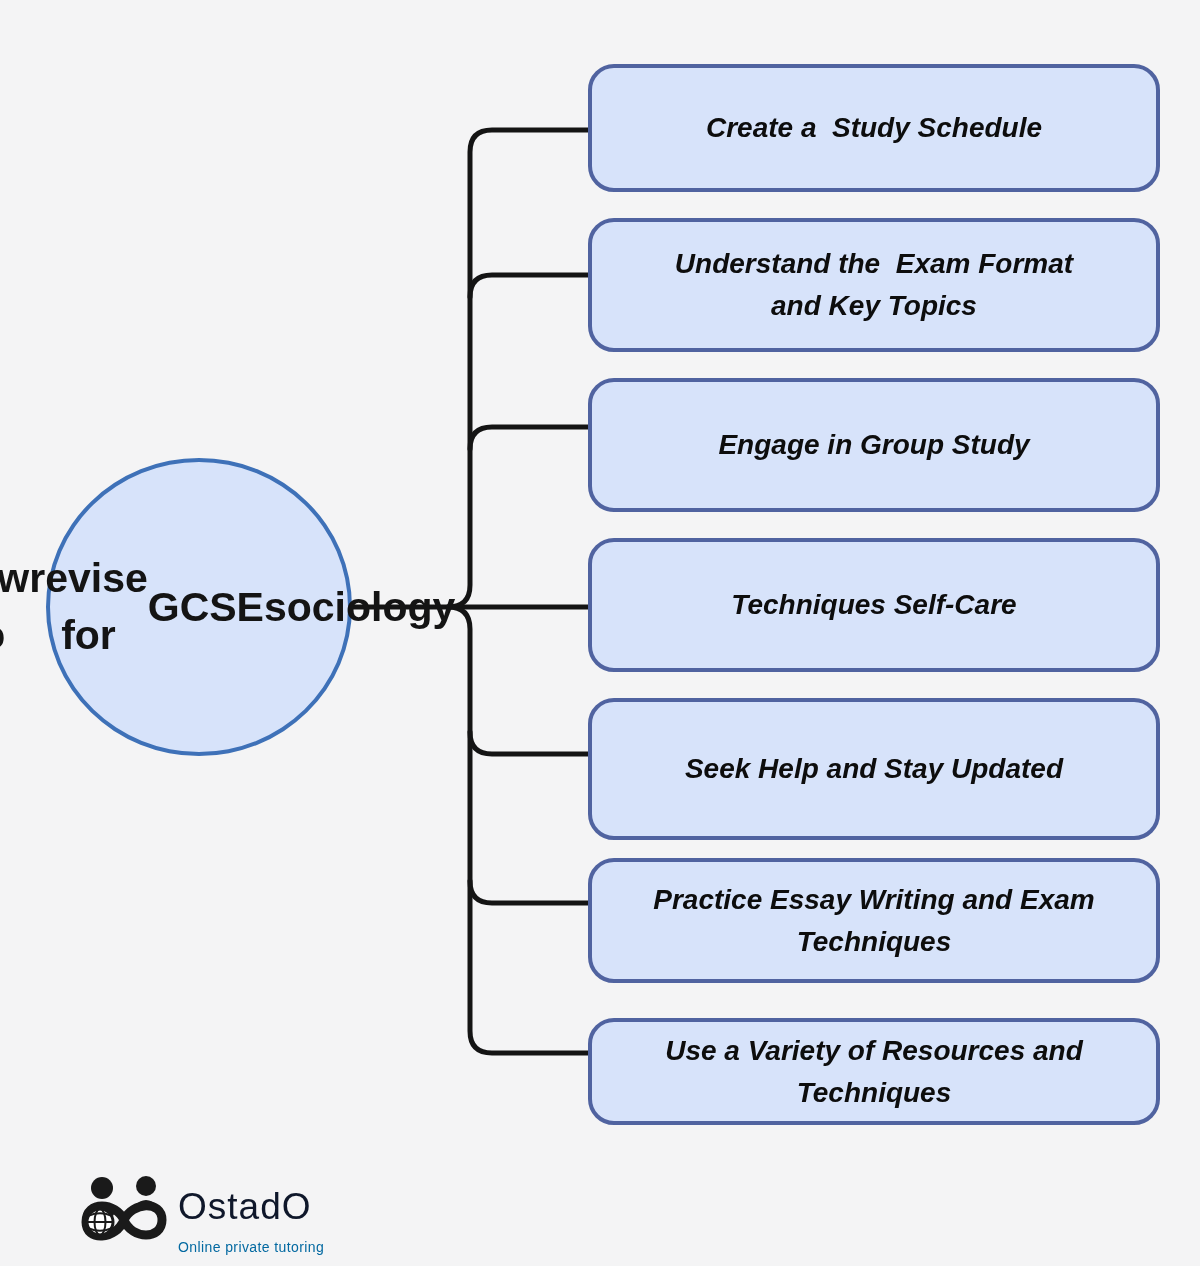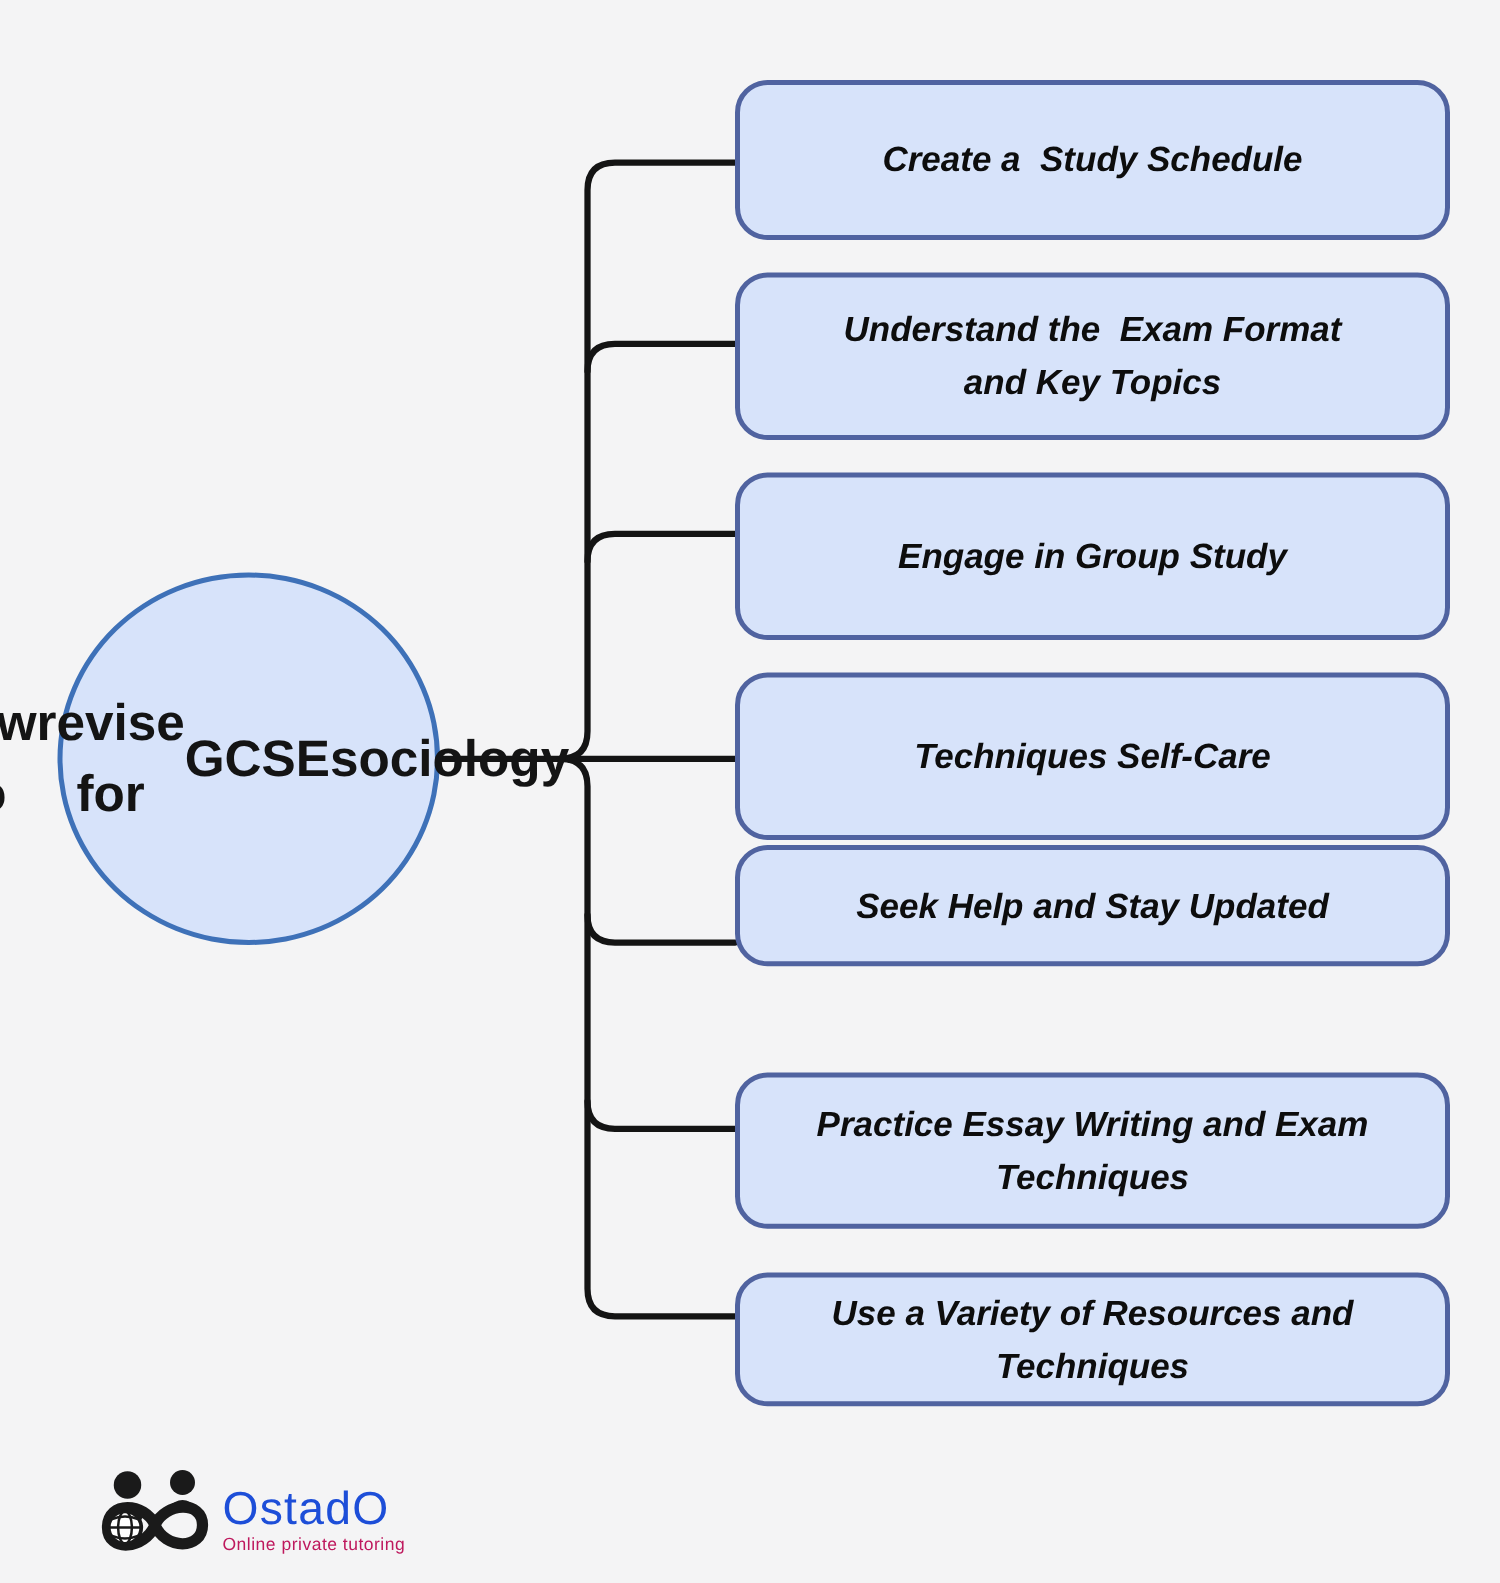--- a/index.html
+++ b/index.html
@@ -23,28 +23,28 @@
     display:flex;flex-direction:column;align-items:center;justify-content:center;
   }
   .box .line{
     font-weight:bold;font-size:28px;line-height:42px;color:#0d0d0d;
     text-align:center;white-space:pre-wrap;font-style:italic;
   }
   .b1{top:64px;height:128px;}
   .b2{top:218px;height:134px;}
   .b3{top:378px;height:134px;}
   .b4{top:538px;height:134px;}
-  .b5{top:676px;height:97px;}
+  .b5{top:698px;height:142px;}
   .b6{top:858px;height:125px;}
   .b7{top:1018px;height:107px;}
   .logo{position:absolute;left:76px;top:1176px;display:flex;align-items:flex-start;}
   .logo-icon{display:block;}
   .logo-textcol{margin-left:6px;margin-top:12px;}
-  .logo-name{font-size:37px;line-height:38px;color:#1d4ed8;letter-spacing:1px;}
-  .logo-tagline{font-size:14px;line-height:16px;color:#be185d;letter-spacing:0.4px;margin-top:1px;}
+  .logo-name{font-size:37px;line-height:38px;color:#0f172a;letter-spacing:1px;}
+  .logo-tagline{font-size:14px;line-height:16px;color:#0369a1;letter-spacing:0.4px;margin-top:13px;}
 </style>
 </head>
 <body>
 
 <div class="canvas">
 
   <svg class="connectors" viewBox="0 0 1200 1266" fill="none">
     <g stroke="#141414" stroke-width="5" stroke-linecap="round" fill="none">
 
       <path d="M350 607 H588"></path>

